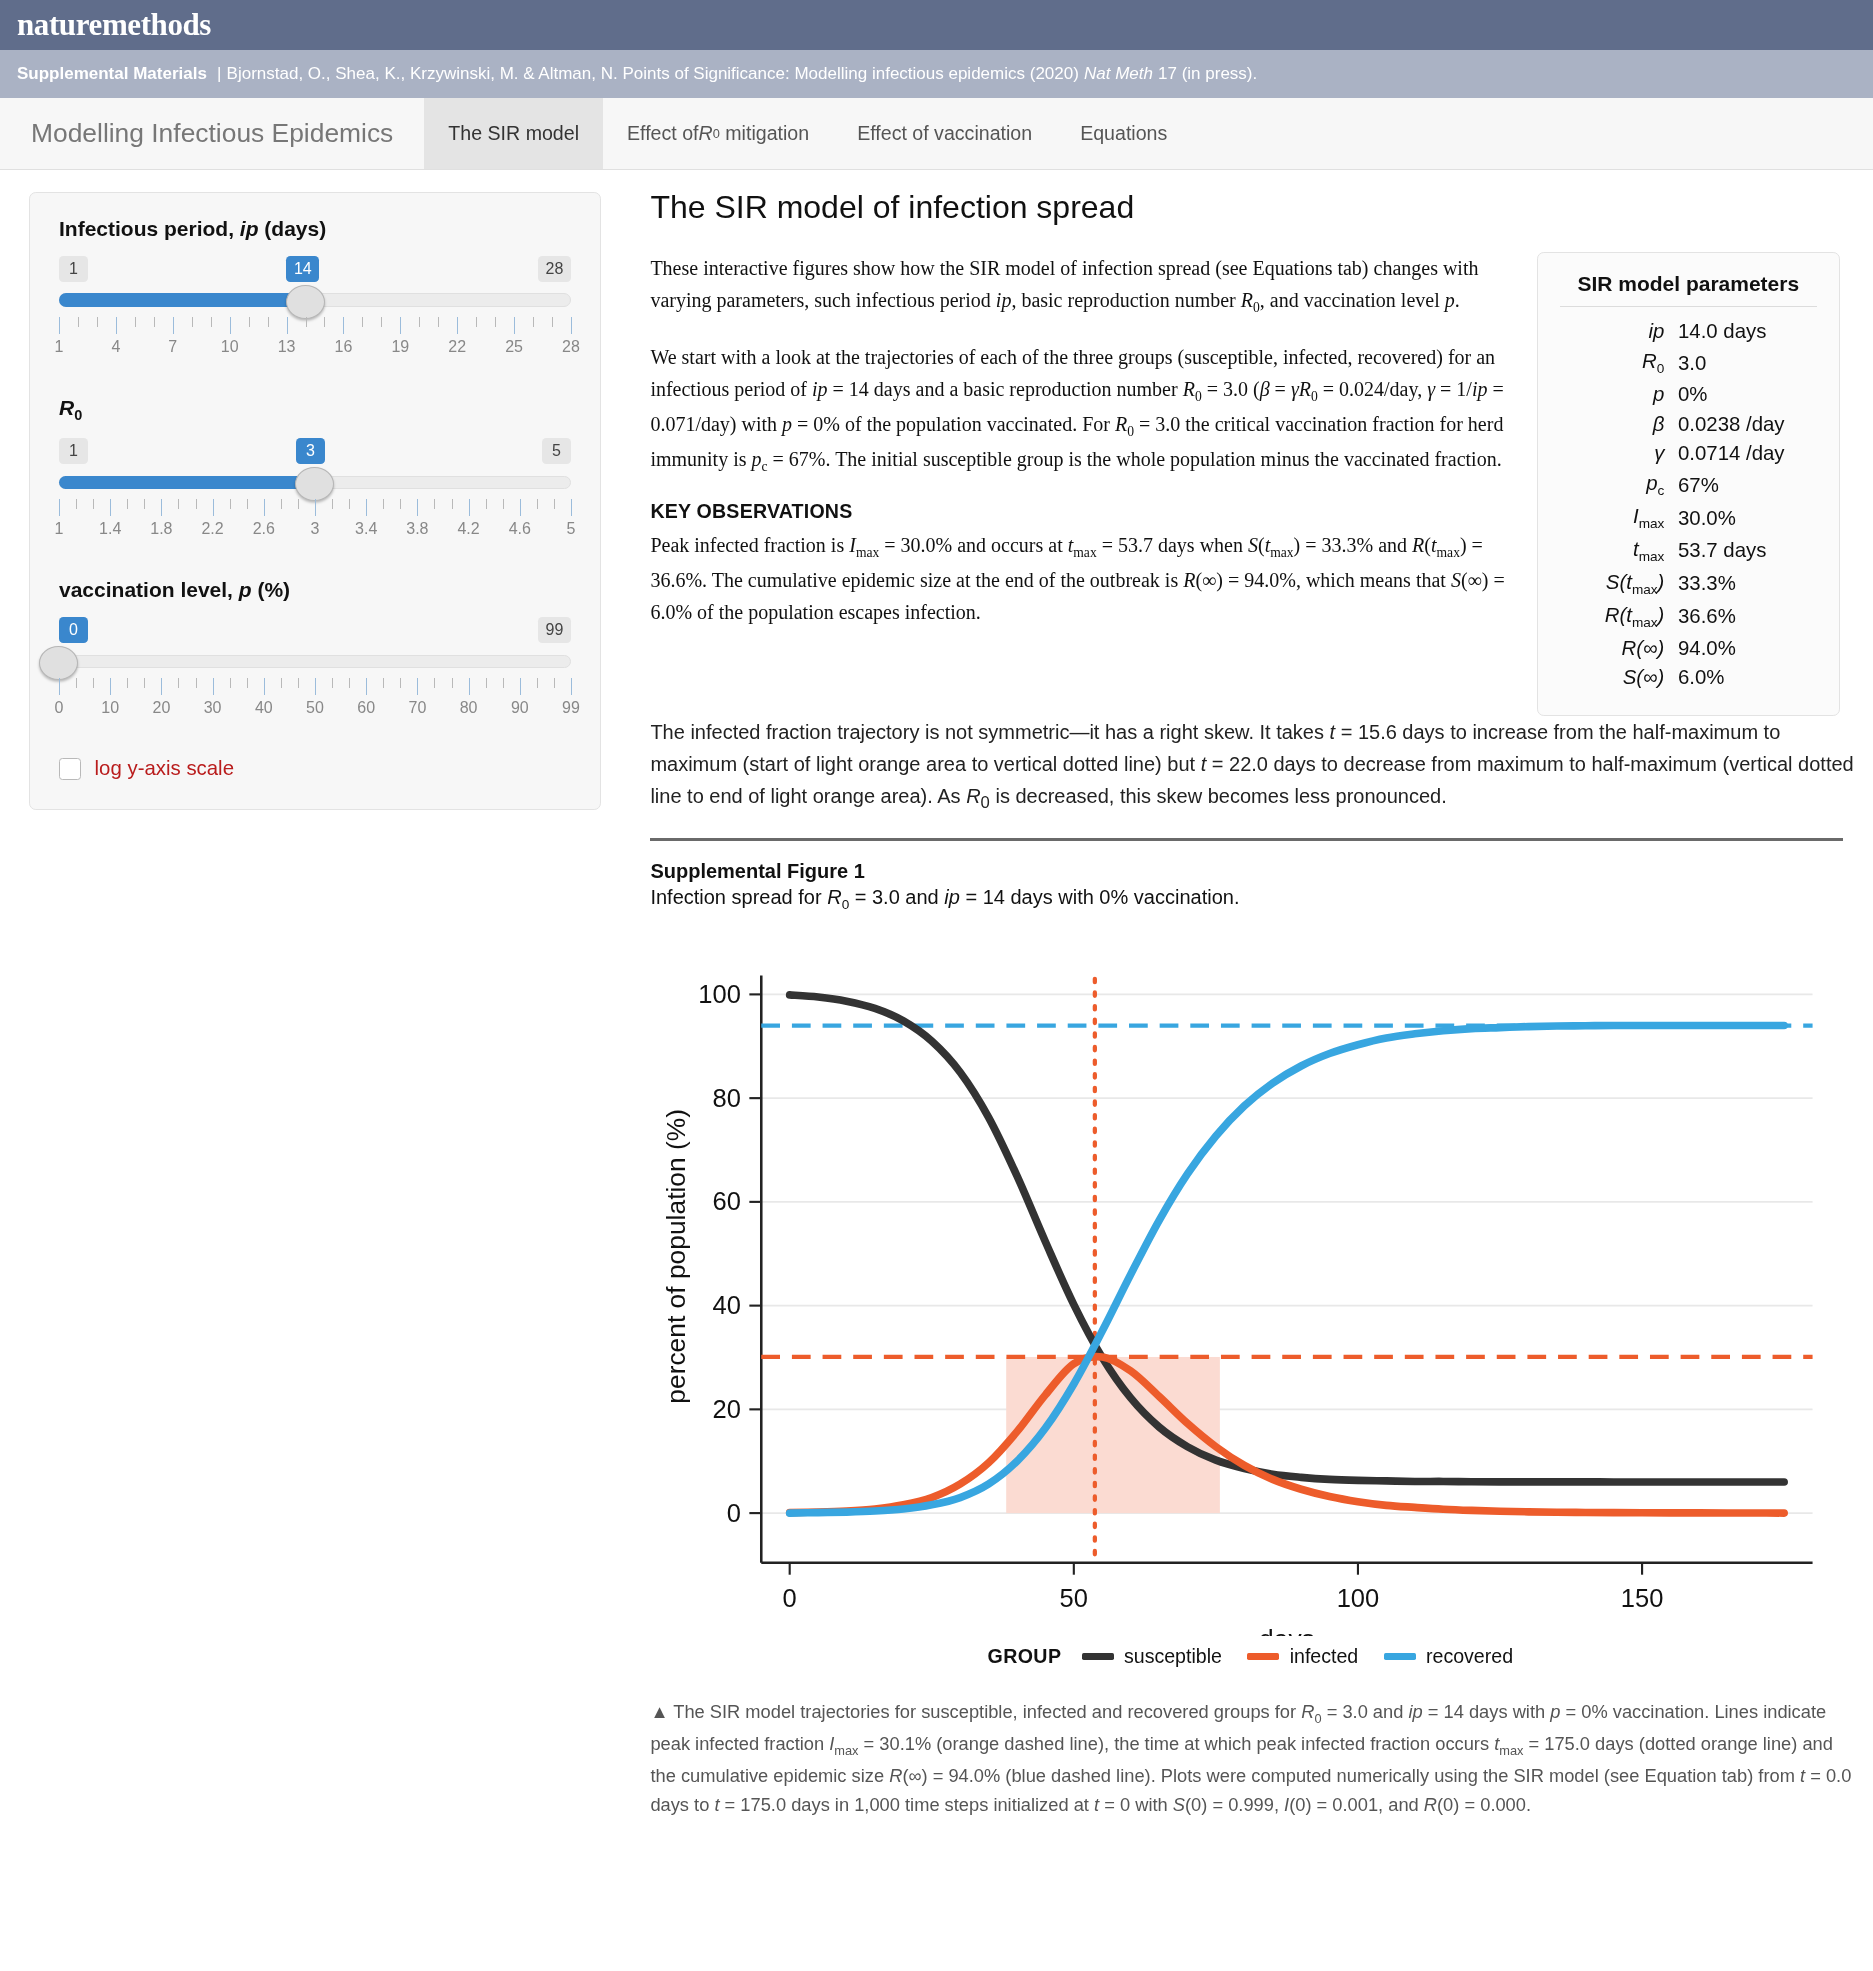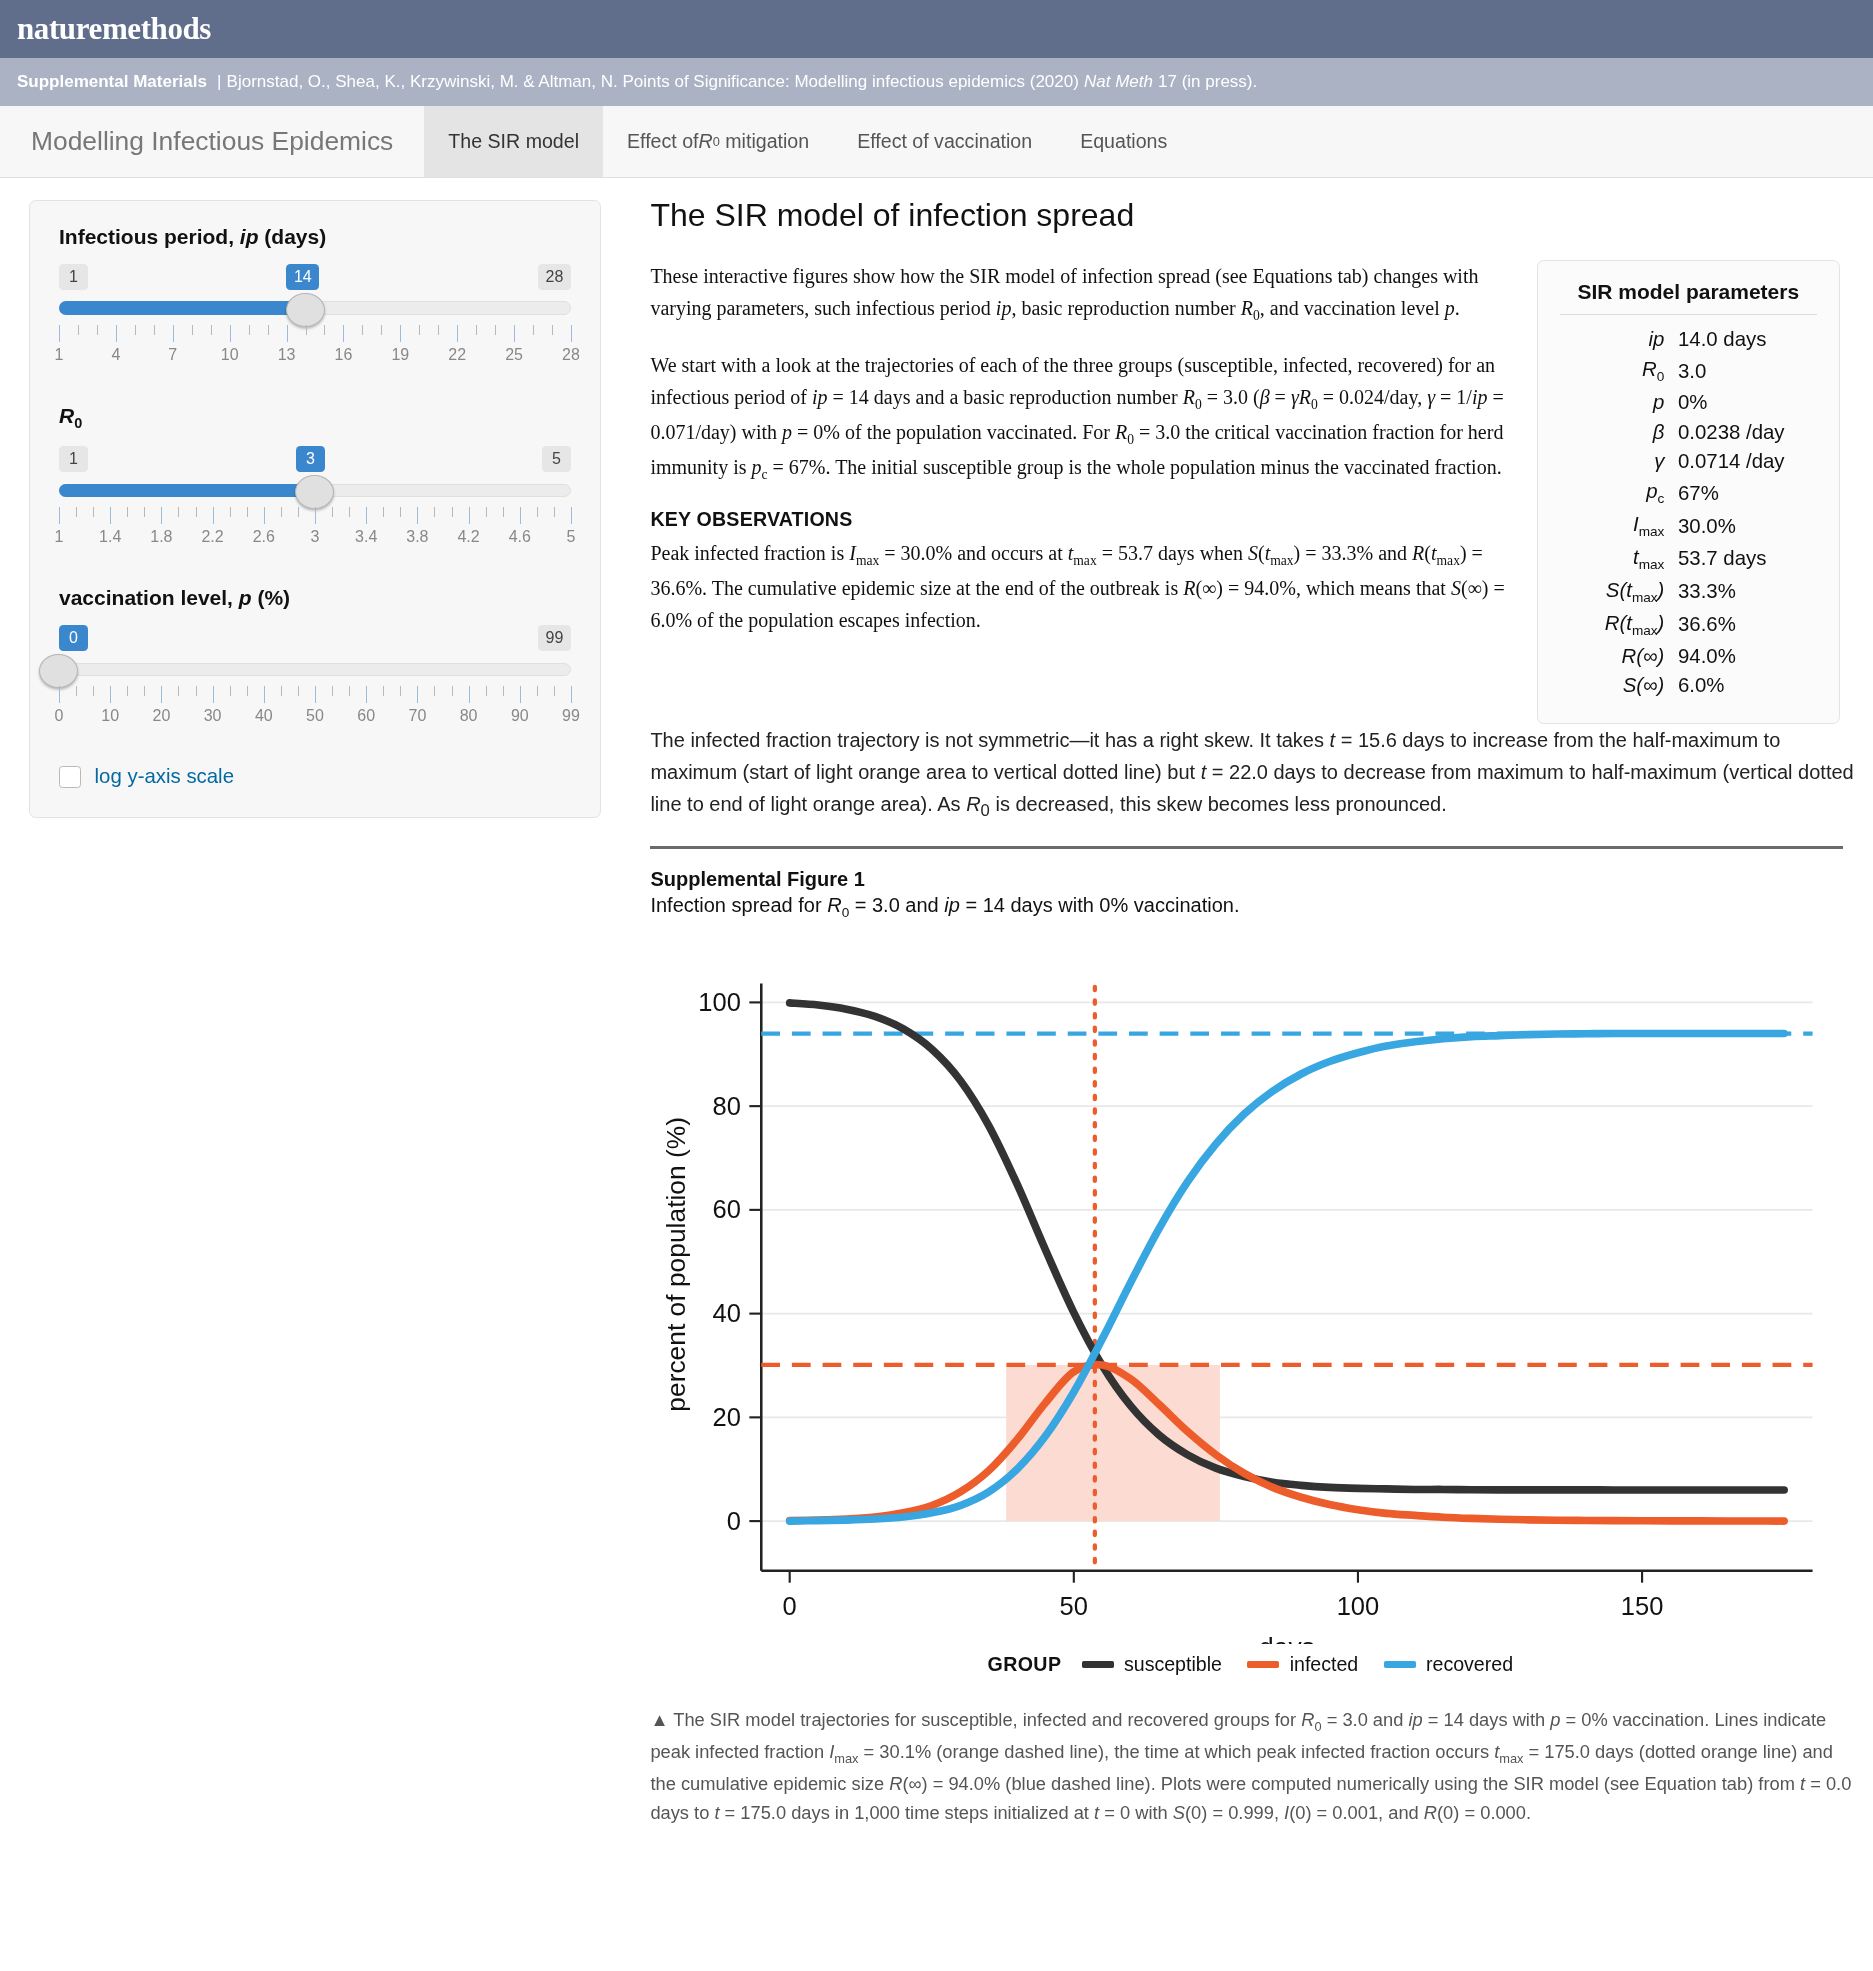--- a/index.html
+++ b/index.html
@@ -7,21 +7,21 @@
   body {
     width:1874px; height:1971px;
     background:#ffffff;
     font-family:"Liberation Sans", sans-serif;
     color:#222;
     overflow:hidden;
   }
 
   
   .brandbar {
-    height:58px; background:#606d8b;
+    height:50px; background:#606d8b;
     display:flex; align-items:center; padding-left:17px;
   }
   .brandbar .logo {
     font-family:"Liberation Serif", serif;
     font-weight:700; font-size:31px; color:#ffffff;
     letter-spacing:-0.4px;
   }
   .brandbar .logo .lite { font-weight:700; }
   .suppbar {
     height:48px; background:#aab2c4;
@@ -109,21 +109,21 @@
   .ticklabels span {
     position:absolute; top:0; transform:translateX(-50%);
     font-size:16px; color:#888888;
   }
 
   .checkrow { display:flex; align-items:center; margin-top:22px; }
   .checkbox {
     width:22px; height:22px; border:0.9px solid #b9b9b9;
     border-radius:3.4px; background:#ffffff; margin-right:13.6px;
   }
-  .checkrow .ctext { font-size:20.4px; color:#0369a1; }
+  .checkrow .ctext { font-size:20.4px; color:#b91c1c; }
 
   
   h1.title {
     font-size:32px; font-weight:400; color:#111;
     margin:0 0 25.6px 0;
   }
   .body-flow { display:flex; }
   .prose { width:869px; }
   .prose p {
     font-size:20px; line-height:1.62; color:#111; margin:0 0 22px 0;font-family:Liberation Serif, serif;

